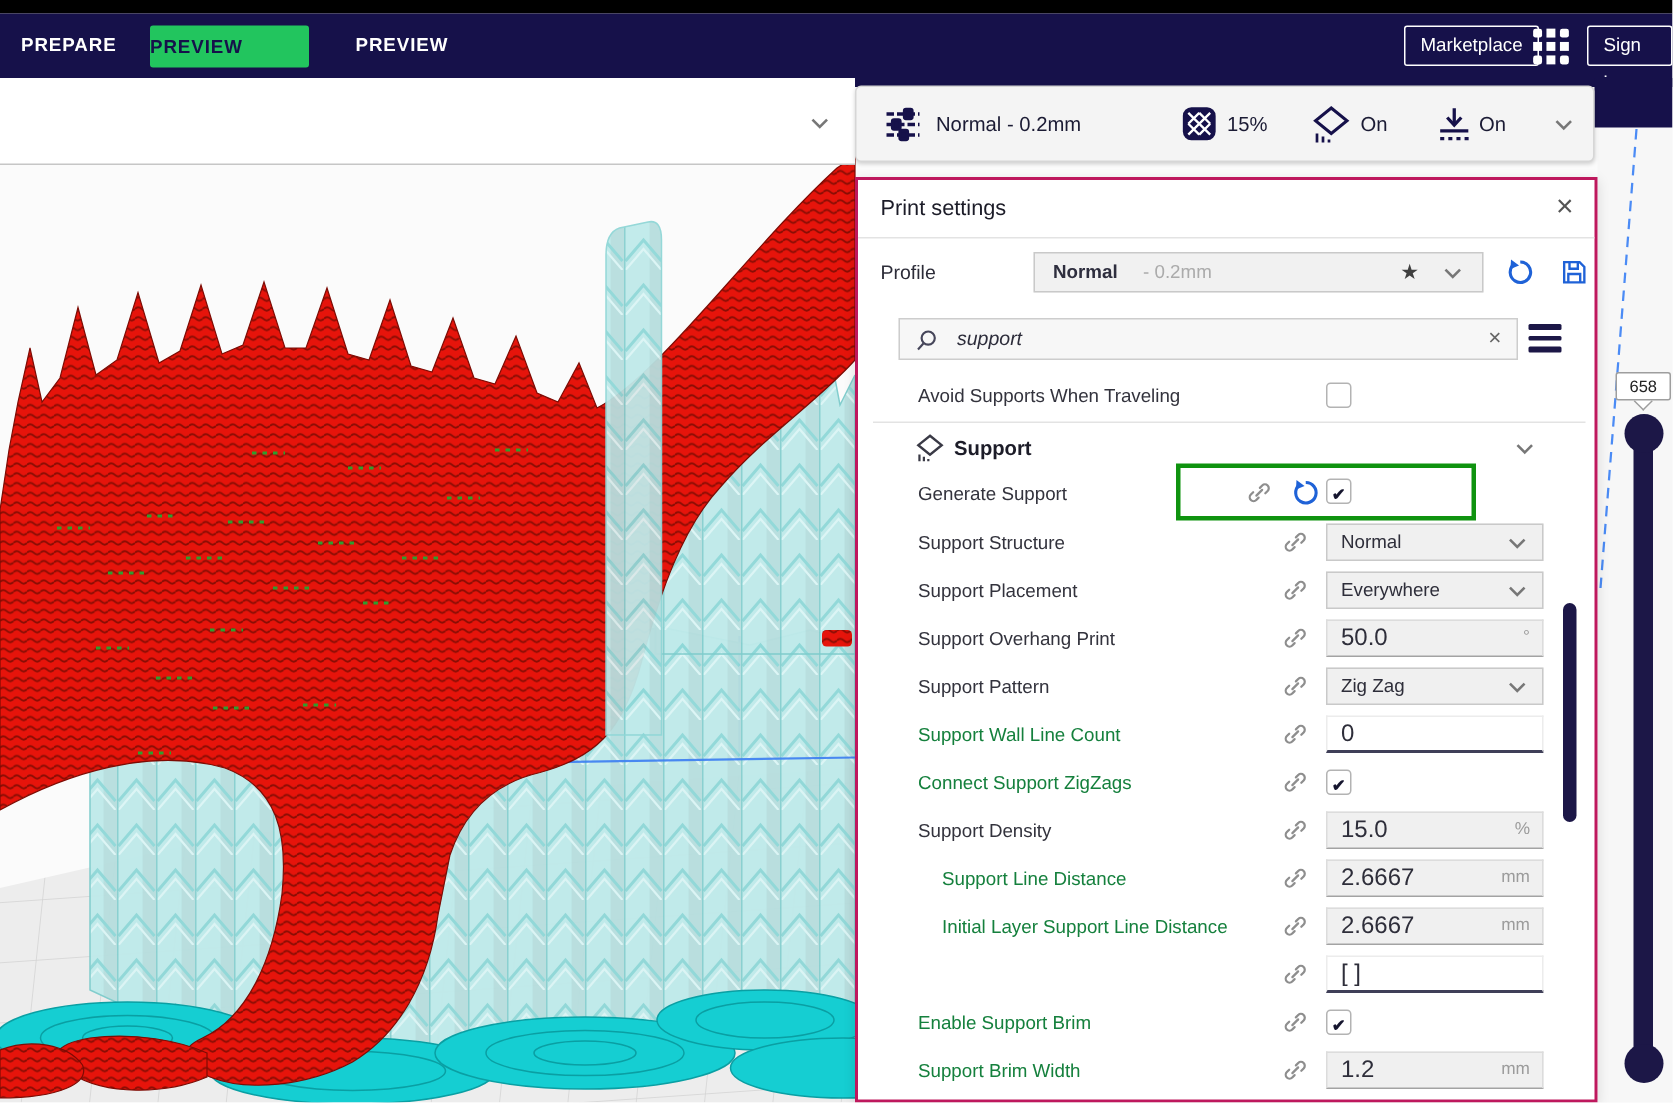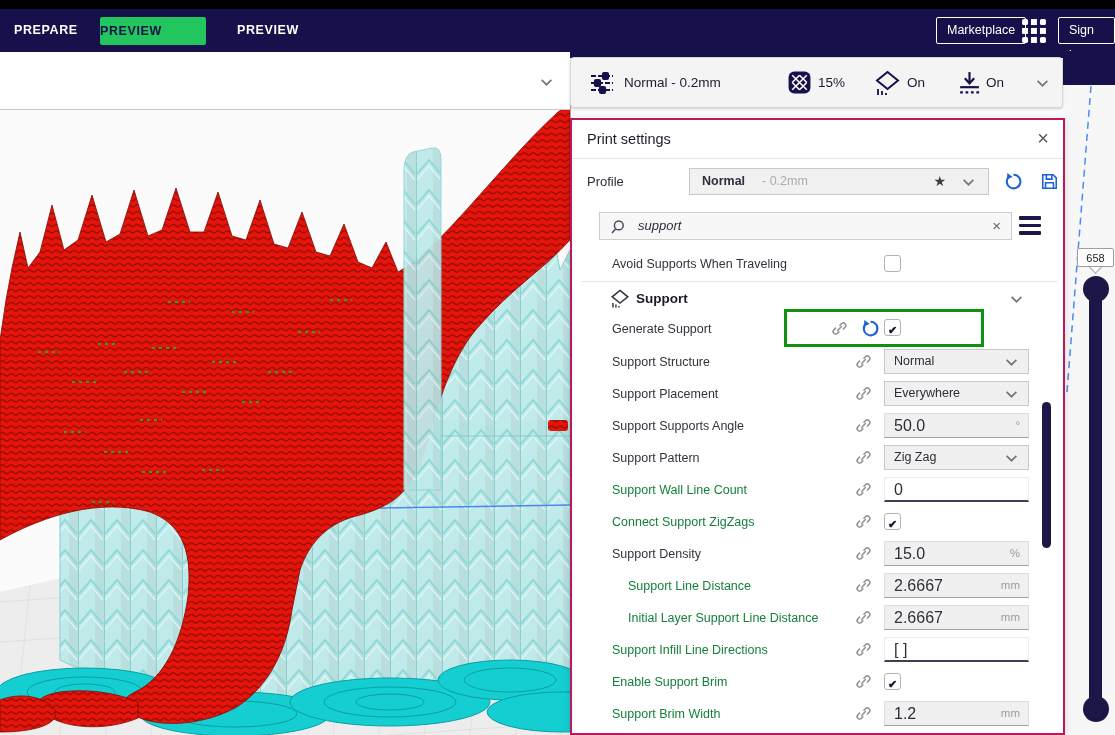--- a/index.html
+++ b/index.html
@@ -373,21 +373,21 @@
         </svg></span>
     <div class="dd">
       <span class="val">Everywhere</span>
       <svg class="ch" viewBox="0 0 12 8">
           <path d="M1.5 1.5 6 6 10.5 1.5"></path>
         </svg>
     </div>
   </div>
 
   <div class="srow" style="top:290px">
-    <span class="slabel">Support Supports Angle</span>
+    <span class="slabel">Support Overhang Print</span>
     <span class="lkwrap"><svg class="lk" viewBox="0 0 24 24">
           <path d="M9.3 14.7 L14.7 9.3"></path>
           <path d="M12.6 7.4l2.2-2.2a3.6 3.6 0 0 1 5.1 5.1l-2.2 2.2"></path>
           <path d="M11.4 16.6l-2.2 2.2a3.6 3.6 0 0 1-5.1-5.1l2.2-2.2"></path>
         </svg></span>
     <div class="field">
       <span class="val">50.0</span>
       <span class="unit">°</span>
     </div>
   </div>
@@ -464,21 +464,20 @@
           <path d="M12.6 7.4l2.2-2.2a3.6 3.6 0 0 1 5.1 5.1l-2.2 2.2"></path>
           <path d="M11.4 16.6l-2.2 2.2a3.6 3.6 0 0 1-5.1-5.1l2.2-2.2"></path>
         </svg></span>
     <div class="field">
       <span class="val">2.6667</span>
       <span class="unit">mm</span>
     </div>
   </div>
 
   <div class="srow" style="top:514px">
-    <span class="slabel dim">Support Infill Line Directions</span>
     <span class="lkwrap"><svg class="lk" viewBox="0 0 24 24">
           <path d="M9.3 14.7 L14.7 9.3"></path>
           <path d="M12.6 7.4l2.2-2.2a3.6 3.6 0 0 1 5.1 5.1l-2.2 2.2"></path>
           <path d="M11.4 16.6l-2.2 2.2a3.6 3.6 0 0 1-5.1-5.1l2.2-2.2"></path>
         </svg></span>
     <div class="field white">
       <span class="val">[ ]</span>
     </div>
   </div>
 

